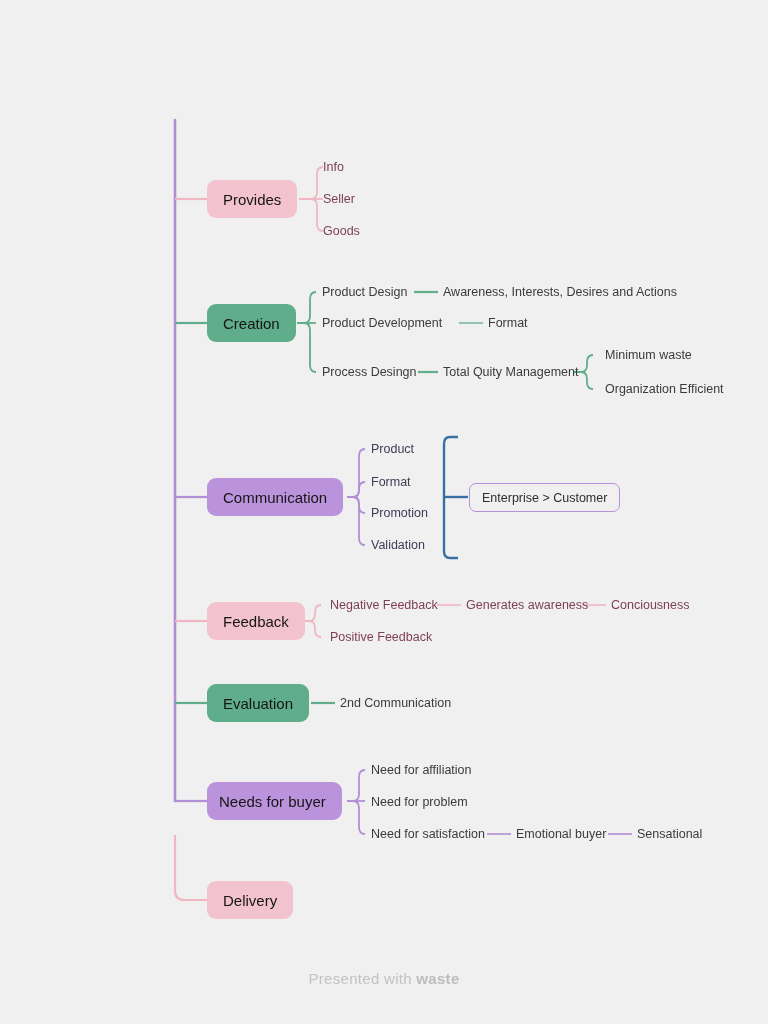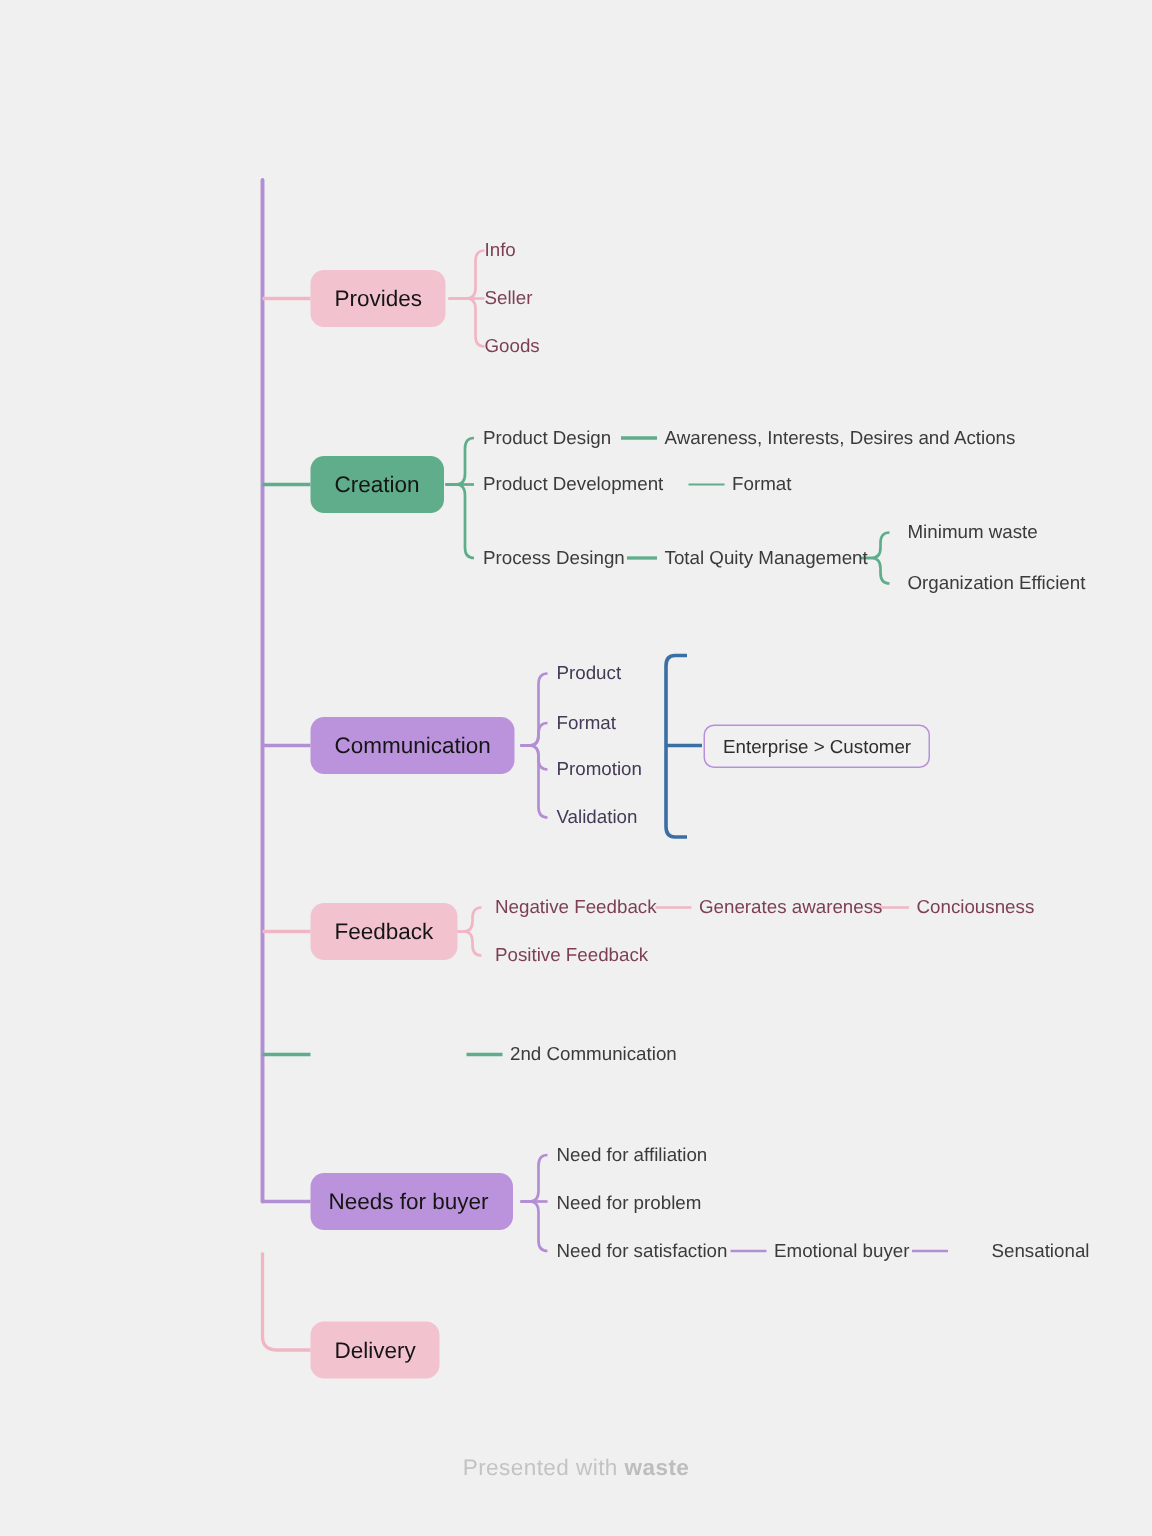--- a/index.html
+++ b/index.html
@@ -206,30 +206,33 @@
   </div>
 
   <div class="topic pink" style="left:207px; top:602px;">
     <span>Feedback</span>
   </div>
   <div class="subtopic pink" style="left:330px; top:605px;">Negative Feedback</div>
   <div class="subtopic pink" style="left:330px; top:637px;">Positive Feedback</div>
   <div class="subtopic pink" style="left:466px; top:605px;">Generates awareness</div>
   <div class="subtopic pink" style="left:611px; top:605px;">Conciousness</div>
 
+  <div class="topic green" style="left:207px; top:684px;">
+    <span>Evaluation</span>
+  </div>
   <div class="subtopic dark" style="left:340px; top:703px;">2nd Communication</div>
 
   <div class="topic purple" style="left:207px; top:782px;padding-left:12px;">
     <span>Needs for buyer</span>
   </div>
   <div class="subtopic dark" style="left:371px; top:770px;">Need for affiliation</div>
   <div class="subtopic dark" style="left:371px; top:802px;">Need for problem</div>
   <div class="subtopic dark" style="left:371px; top:834px;">Need for satisfaction</div>
   <div class="subtopic dark" style="left:516px; top:834px;">Emotional buyer</div>
-  <div class="subtopic dark" style="left:661px; top:834px;">Sensational</div>
+  <div class="subtopic dark" style="left:637px; top:834px;">Sensational</div>
 
   <div class="topic pink" style="left:207px; top:881px;">
     <span>Delivery</span>
   </div>
 
   <div class="footer">
     <span>Presented with </span><span class="brand">waste</span>
   </div>
 
 </div>

